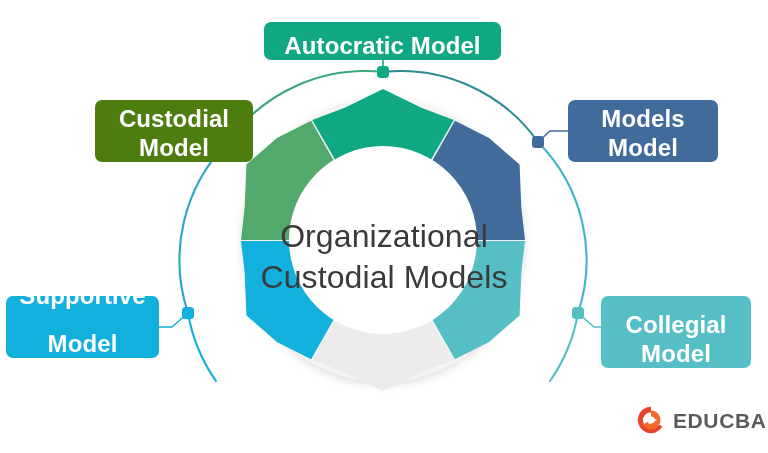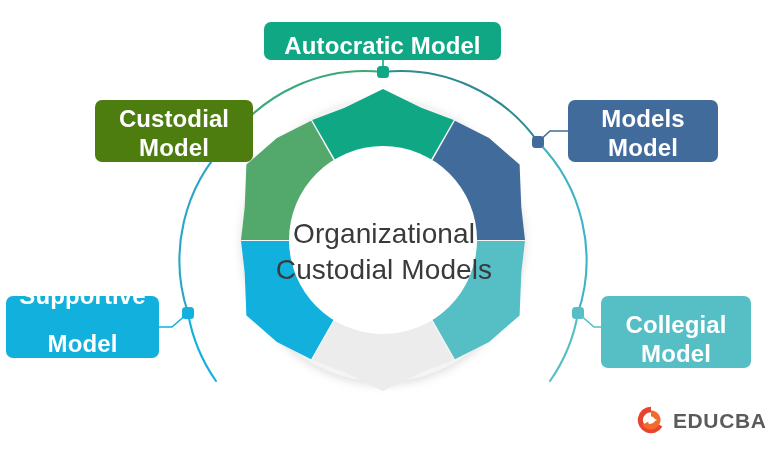--- a/index.html
+++ b/index.html
@@ -14,21 +14,21 @@
              letter-spacing:.1px;text-align:center;box-sizing:border-box;}
   .label-box span{display:block;white-space:nowrap;}
 
   #lbl-autocratic{left:264px;top:22px;width:237px;height:38px;}
   #lbl-custodial {left:47px; top:100px;width:158px;height:62px;}
   #lbl-system    {left:568px;top:100px;width:150px;height:62px;}
   #lbl-supportive{left:6px;  top:296px;width:153px;height:62px;gap:19px;}
   #lbl-collegial {left:601px;top:296px;width:150px;height:72px;}
 
   .center-title{position:absolute;left:248px;top:216px;width:272px;
-      text-align:center;color:#3a3a3a;font-size:28px;line-height:1.28;
+      text-align:center;color:#3a3a3a;font-size:32px;line-height:1.28;
       font-weight:400;letter-spacing:.1px;}
   .center-title span{display:block;white-space:nowrap;}
 
   #educba{position:absolute;left:636px;top:402px;width:122px;height:36px;
           display:flex;align-items:center;gap:7px;}
   #educba .mark{width:30px;height:30px;flex:0 0 30px;}
   #educba .word{font-size:21px;font-weight:700;color:#5b5b5b;letter-spacing:.6px;
                 line-height:1;}
 </style>
 </head>

